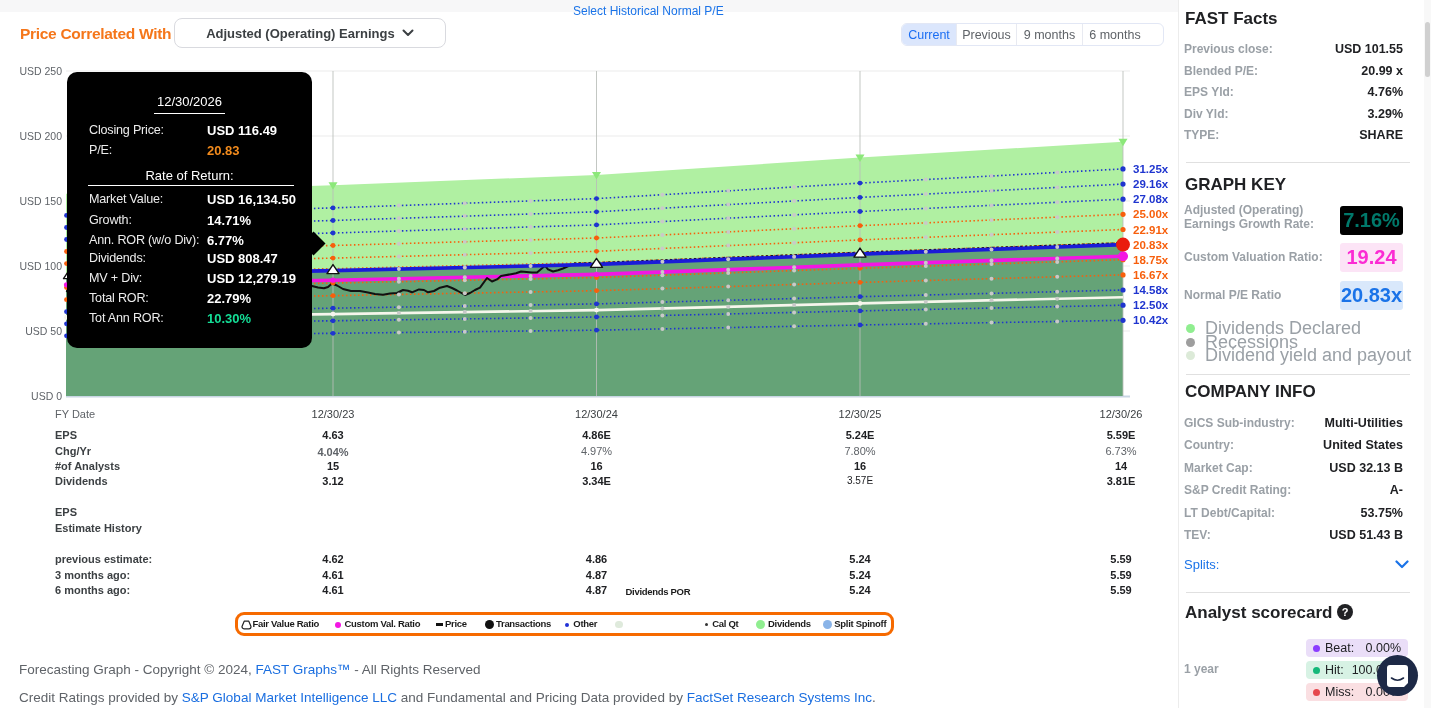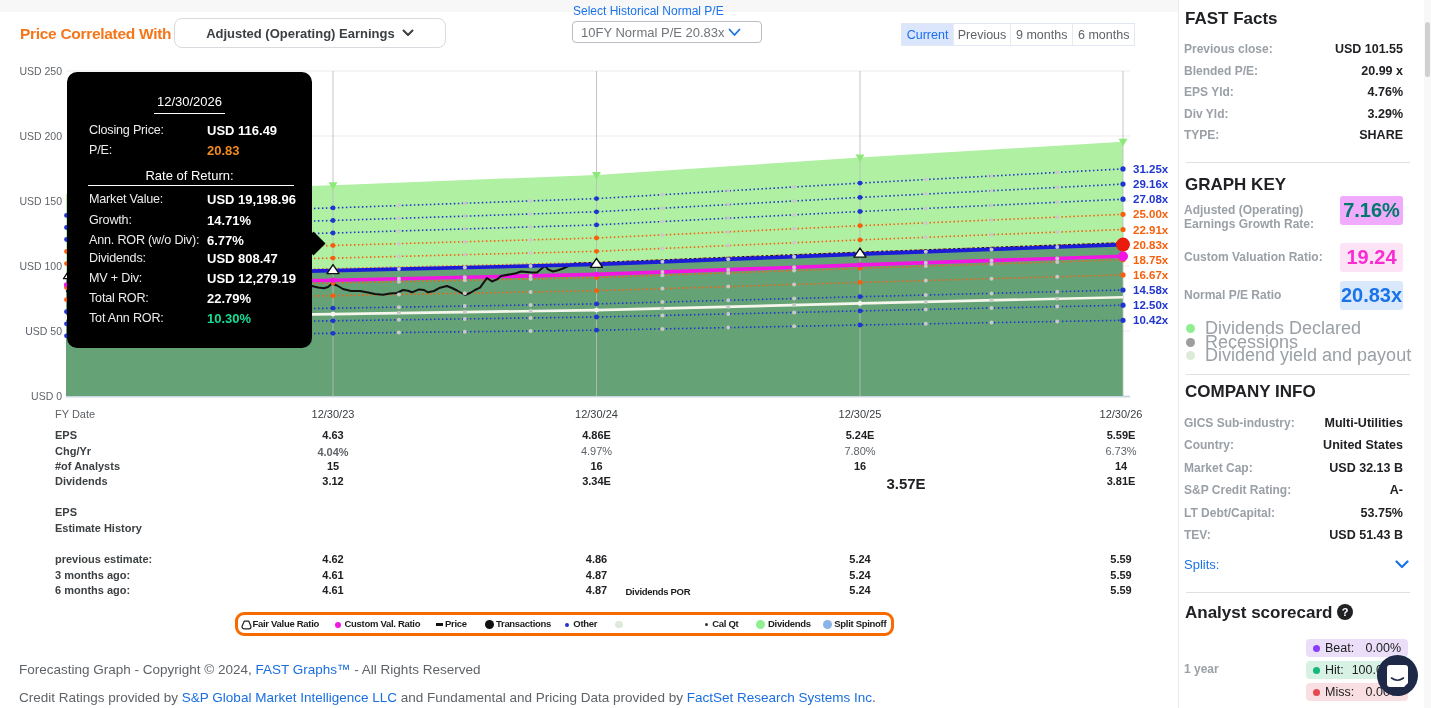--- a/index.html
+++ b/index.html
@@ -18,24 +18,21 @@
 .scval { margin-left:auto; font-weight:normal; }
 </style></head><body>
 <div id="page">
 
 <div style="position:absolute;left:0;top:0;width:1178px;height:12px;background:#f7f7f8"></div>
 <div style="position:absolute;left:20px;top:25px;font-size:15.5px;font-weight:bold;color:#f5761a;letter-spacing:-0.3px">Price Correlated With</div>
 <div style="position:absolute;left:174px;top:18px;width:272px;height:30px;border:1px solid #d9dadf;border-radius:8px;background:#fff;display:flex;align-items:center;justify-content:center;font-size:13px;font-weight:bold;color:#3c4043">Adjusted (Operating) Earnings&nbsp;&nbsp;<svg width="12" height="8" viewBox="0 0 12 8">
         <polyline points="1.5,1.5 6,6 10.5,1.5" fill="none" stroke="#3c4043" stroke-width="2" stroke-linecap="round" stroke-linejoin="round"></polyline>
       </svg></div>
 <div style="position:absolute;left:573px;top:4px;font-size:12px;color:#1a73e8">Select Historical Normal P/E</div>
-<div style="position:absolute;left:572px;top:21px;width:190px;height:22px;border:1px solid #b8bcc4;border-radius:4px;background:#fff;display:flex;align-items:center;font-size:13px;color:#70757a;padding:0 8px">10FY Normal P/E 20.83x<svg style="margin-left:auto;margin-right:12px" width="13" height="9" viewBox="0 0 13 9">
-        <polyline points="1.5,1.5 6.5,7 11.5,1.5" fill="none" stroke="#1a73e8" stroke-width="1.8" stroke-linecap="round" stroke-linejoin="round"></polyline>
-      </svg></div>
-<div style="position:absolute;left:901px;top:23px;width:234px;height:23px;display:flex;border-radius:0;border:1px solid #e2e7f5;overflow:hidden;font-size:12.5px">
+<div style="position:absolute;left:901px;top:23px;width:263px;height:23px;display:flex;border-radius:6px;border:1px solid #e2e7f5;overflow:hidden;font-size:12.5px">
   <div style="width:54px;background:#dbe6fc;color:#1b6ef3;display:flex;align-items:center;justify-content:center">Current</div>
   <div style="width:60px;background:#fff;color:#5f6368;border-left:1px solid #e8eaf1;display:flex;align-items:center;justify-content:center">Previous</div>
   <div style="width:66px;background:#fff;color:#5f6368;border-left:1px solid #e8eaf1;display:flex;align-items:center;justify-content:center">9 months</div>
   <div style="width:65px;background:#fff;color:#5f6368;border-left:1px solid #e8eaf1;display:flex;align-items:center;justify-content:center">6 months</div>
 </div>
 
 <svg style="position:absolute;left:0;top:60px" width="1178" height="346" viewBox="0 60 1178 346">
 <line x1="66.0" y1="396.0" x2="1130" y2="396.0" stroke="#c9d6e4" stroke-width="1"></line>
 <line x1="66.0" y1="331.0" x2="1130" y2="331.0" stroke="#ebebeb" stroke-width="1"></line>
 <line x1="66.0" y1="266.0" x2="1130" y2="266.0" stroke="#ebebeb" stroke-width="1"></line>
@@ -311,21 +308,21 @@
 <div style="position:absolute;left:305px;top:235px;width:17px;height:17px;background:#000;transform:rotate(45deg)"></div>
 <div style="position:absolute;left:67px;top:72px;width:245px;height:276px;background:#000;border-radius:10px"></div>
 <div style="position:absolute;left:67px;top:94px;width:245px;text-align:center;font-size:13px;color:#fff"><span style="border-bottom:1px solid #fff;padding:0 3px 4px">12/30/2026</span></div>
 <div style="position:absolute;left:89px;top:122.5px;font-size:12.6px;letter-spacing:-0.2px;color:#ececec;white-space:nowrap">Closing Price:</div>
     <div style="position:absolute;left:207px;top:122.5px;font-size:13px;font-weight:bold;color:#fff;white-space:nowrap">USD 116.49</div>
 <div style="position:absolute;left:89px;top:143px;font-size:12.6px;letter-spacing:-0.2px;color:#ececec;white-space:nowrap">P/E:</div>
     <div style="position:absolute;left:207px;top:143px;font-size:13px;font-weight:bold;color:#f28b1d;white-space:nowrap">20.83</div>
 <div style="position:absolute;left:67px;top:167.5px;width:245px;text-align:center;font-size:13px;color:#fff">Rate of Return:</div>
 <div style="position:absolute;left:88px;top:185px;width:206px;border-top:1px solid #fff"></div>
 <div style="position:absolute;left:89px;top:192px;font-size:12.6px;letter-spacing:-0.2px;color:#ececec;white-space:nowrap">Market Value:</div>
-    <div style="position:absolute;left:207px;top:192px;font-size:13px;font-weight:bold;color:#fff;white-space:nowrap">USD 19,198.96</div>
+    <div style="position:absolute;left:207px;top:192px;font-size:13px;font-weight:bold;color:#fff;white-space:nowrap">USD 16,134.50</div>
 <div style="position:absolute;left:89px;top:212.5px;font-size:12.6px;letter-spacing:-0.2px;color:#ececec;white-space:nowrap">Growth:</div>
     <div style="position:absolute;left:207px;top:212.5px;font-size:13px;font-weight:bold;color:#fff;white-space:nowrap">14.71%</div>
 <div style="position:absolute;left:89px;top:233px;font-size:12.6px;letter-spacing:-0.2px;color:#ececec;white-space:nowrap">Ann. ROR (w/o Div):</div>
     <div style="position:absolute;left:207px;top:233px;font-size:13px;font-weight:bold;color:#fff;white-space:nowrap">6.77%</div>
 <div style="position:absolute;left:89px;top:251px;font-size:12.6px;letter-spacing:-0.2px;color:#ececec;white-space:nowrap">Dividends:</div>
     <div style="position:absolute;left:207px;top:251px;font-size:13px;font-weight:bold;color:#fff;white-space:nowrap">USD 808.47</div>
 <div style="position:absolute;left:89px;top:271px;font-size:12.6px;letter-spacing:-0.2px;color:#ececec;white-space:nowrap">MV + Div:</div>
     <div style="position:absolute;left:207px;top:271px;font-size:13px;font-weight:bold;color:#fff;white-space:nowrap">USD 12,279.19</div>
 <div style="position:absolute;left:89px;top:290.5px;font-size:12.6px;letter-spacing:-0.2px;color:#ececec;white-space:nowrap">Total ROR:</div>
     <div style="position:absolute;left:207px;top:290.5px;font-size:13px;font-weight:bold;color:#fff;white-space:nowrap">22.79%</div>
@@ -348,21 +345,21 @@
 <div class="rc" style="left:790px;top:444.5px;color:#5f6368;font-weight:normal;font-size:11px">7.80%</div>
 <div class="rc" style="left:1051px;top:444.5px;color:#5f6368;font-weight:normal;font-size:11px">6.73%</div>
 <div class="rl" style="top:460px;color:#3c4043;font-weight:bold;font-size:11px">#of Analysts</div>
 <div class="rc" style="left:263px;top:460px;color:#202124;font-weight:bold;font-size:11px">15</div>
 <div class="rc" style="left:526.5px;top:460px;color:#202124;font-weight:bold;font-size:11px">16</div>
 <div class="rc" style="left:790px;top:460px;color:#202124;font-weight:bold;font-size:11px">16</div>
 <div class="rc" style="left:1051px;top:460px;color:#202124;font-weight:bold;font-size:11px">14</div>
 <div class="rl" style="top:475px;color:#3c4043;font-weight:bold;font-size:11px">Dividends</div>
 <div class="rc" style="left:263px;top:475px;color:#202124;font-weight:bold;font-size:11px">3.12</div>
 <div class="rc" style="left:526.5px;top:475px;color:#202124;font-weight:bold;font-size:11px">3.34E</div>
-<div class="rc" style="left:836px;top:475px;color:#202124;font-weight:bold;font-size:15px">3.57E</div>
+<div class="rc" style="left:790px;top:475px;color:#202124;font-weight:normal;font-size:10px">3.57E</div>
 <div class="rc" style="left:1051px;top:475px;color:#202124;font-weight:bold;font-size:11px">3.81E</div>
 <div class="rl" style="top:506px;color:#3c4043;font-weight:bold;font-size:11px">EPS</div>
 <div class="rl" style="top:521.5px;color:#3c4043;font-weight:bold;font-size:11px">Estimate History</div>
 <div class="rl" style="top:553px;color:#3c4043;font-weight:bold;font-size:11px">previous estimate:</div>
 <div class="rc" style="left:263px;top:553px;color:#202124;font-weight:bold;font-size:11px">4.62</div>
 <div class="rc" style="left:526.5px;top:553px;color:#202124;font-weight:bold;font-size:11px">4.86</div>
 <div class="rc" style="left:790px;top:553px;color:#202124;font-weight:bold;font-size:11px">5.24</div>
 <div class="rc" style="left:1051px;top:553px;color:#202124;font-weight:bold;font-size:11px">5.59</div>
 <div class="rl" style="top:568.5px;color:#3c4043;font-weight:bold;font-size:11px">3 months ago:</div>
 <div class="rc" style="left:263px;top:568.5px;color:#202124;font-weight:bold;font-size:11px">4.61</div>
@@ -408,21 +405,21 @@
       <div class="sv" style="top:63.5px">20.99 x</div>
 <div class="sl" style="top:85px">EPS Yld:</div>
       <div class="sv" style="top:85px">4.76%</div>
 <div class="sl" style="top:106.5px">Div Yld:</div>
       <div class="sv" style="top:106.5px">3.29%</div>
 <div class="sl" style="top:128px">TYPE:</div>
       <div class="sv" style="top:128px">SHARE</div>
 <div class="sdiv" style="top:162px"></div>
 <div class="sh" style="top:175px">GRAPH KEY</div>
 <div class="sl" style="top:203px;line-height:14px">Adjusted (Operating)<br>Earnings Growth Rate:</div>
-<div class="kv" style="top:196px;background:#f0abfc;color:#00796b">7.16%</div>
+<div class="kv" style="top:206px;background:#000000;color:#00796b">7.16%</div>
 <div class="sl" style="top:250px">Custom Valuation Ratio:</div>
 <div class="kv" style="top:243px;background:#fce4f6;color:#fb2bd3">19.24</div>
 <div class="sl" style="top:288px">Normal P/E Ratio</div>
 <div class="kv" style="top:281px;background:#d9e8fb;color:#1a73e8">20.83x</div>
 <div class="sleg" style="top:318px"><span style="background:#90ee90"></span>Dividends Declared</div>
 <div class="sleg" style="top:331.5px"><span style="background:#9e9e9e"></span>Recessions</div>
 <div class="sleg" style="top:345px"><span style="background:#dcead8"></span>Dividend yield and payout</div>
 <div class="sdiv" style="top:374px"></div>
 <div class="sh" style="top:382px">COMPANY INFO</div>
 <div class="sl" style="top:416px">GICS Sub-industry:</div>

